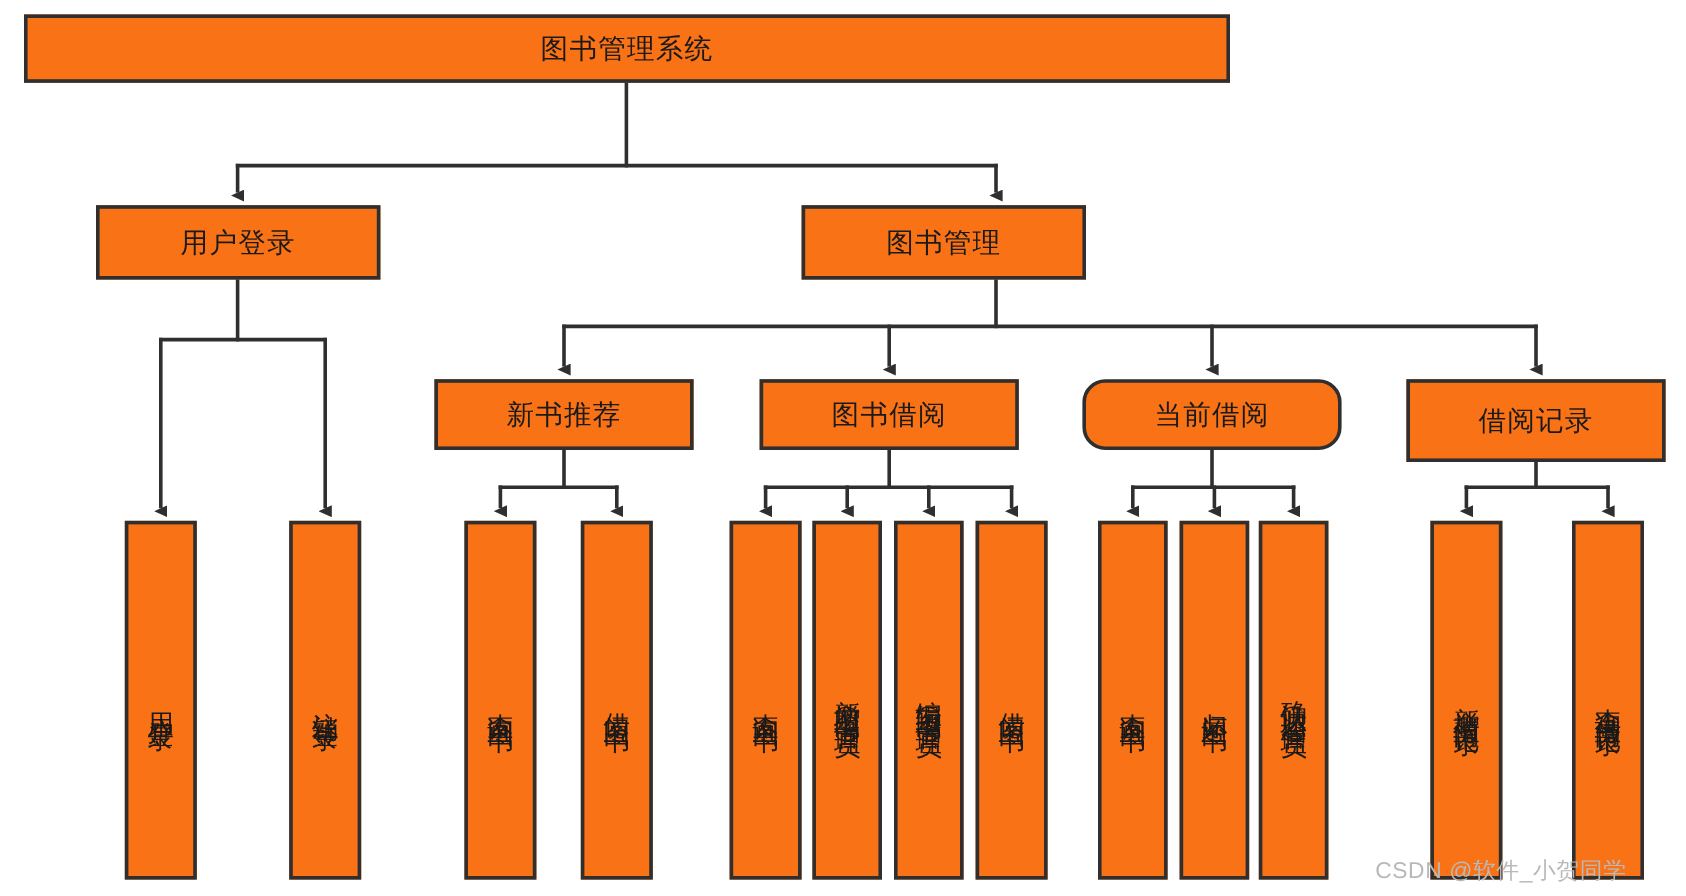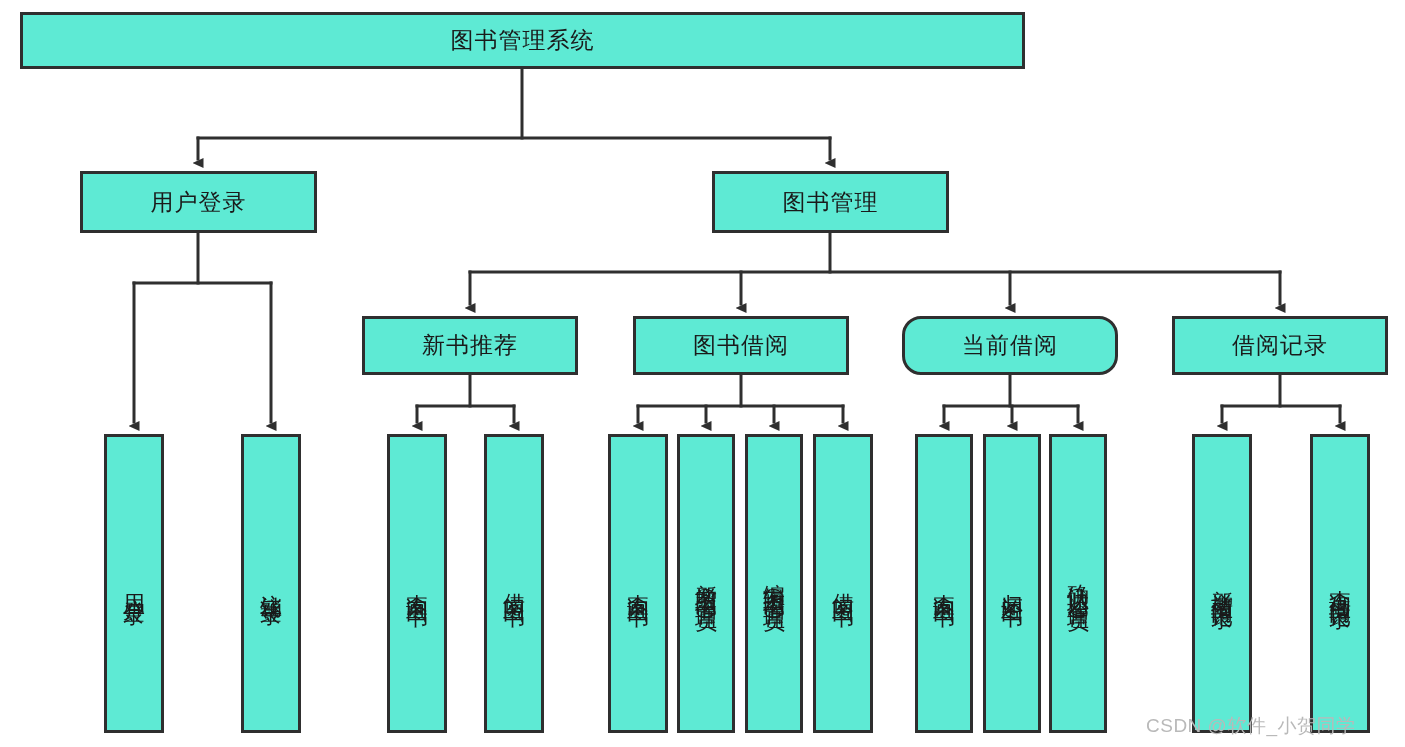--- a/index.html
+++ b/index.html
@@ -22,21 +22,21 @@
     left: 0;
     top: 0;
     width: 1405px;
     height: 747px;
     pointer-events: none;
   }
   .node {
     position: absolute;
     box-sizing: border-box;
     border: 3px solid #2f2f2f;
-    background: #5eead4;
+    background: #f97316;
     display: flex;
     align-items: center;
     justify-content: center;
     color: #1a1a1a;
     z-index: 2;
   }
   .node.horiz {
     font-size: 23px;
     letter-spacing: 1px;
   }
@@ -117,34 +117,34 @@
     </g>
   </svg>
 
   <div class="node horiz" style="left:20px; top:12px; width:1005px; height:57px;">
     <span>图书管理系统</span>
   </div>
 
   <div class="node horiz" style="left:80px; top:171px; width:237px; height:62px;">
     <span>用户登录</span>
   </div>
-  <div class="node horiz" style="left:712px; top:171px; width:237px; height:62px;">
+  <div class="node horiz" style="left:668px; top:171px; width:237px; height:62px;">
     <span>图书管理</span>
   </div>
 
   <div class="node horiz" style="left:633px; top:316px; width:216px; height:59px;">
     <span>图书借阅</span>
   </div>
   <div class="node horiz" style="left:362px; top:316px; width:216px; height:59px;">
     <span>新书推荐</span>
   </div>
   <div class="node horiz" style="left:902px; top:316px; width:216px; height:59px;border-radius:19px;">
     <span>当前借阅</span>
   </div>
-  <div class="node horiz" style="left:1172px; top:316px; width:216px; height:59px;">
+  <div class="node horiz" style="left:1172px; top:316px; width:216px; height:69px;">
     <span>借阅记录</span>
   </div>
 
   <div class="node vert" style="left:104px; top:434px; width:60px; height:299px;">
     <span class="vtext">用户登录</span>
   </div>
   <div class="node vert" style="left:241px; top:434px; width:60px; height:299px;">
     <span class="vtext">注销登录</span>
   </div>
   <div class="node vert" style="left:387px; top:434px; width:60px; height:299px;">

